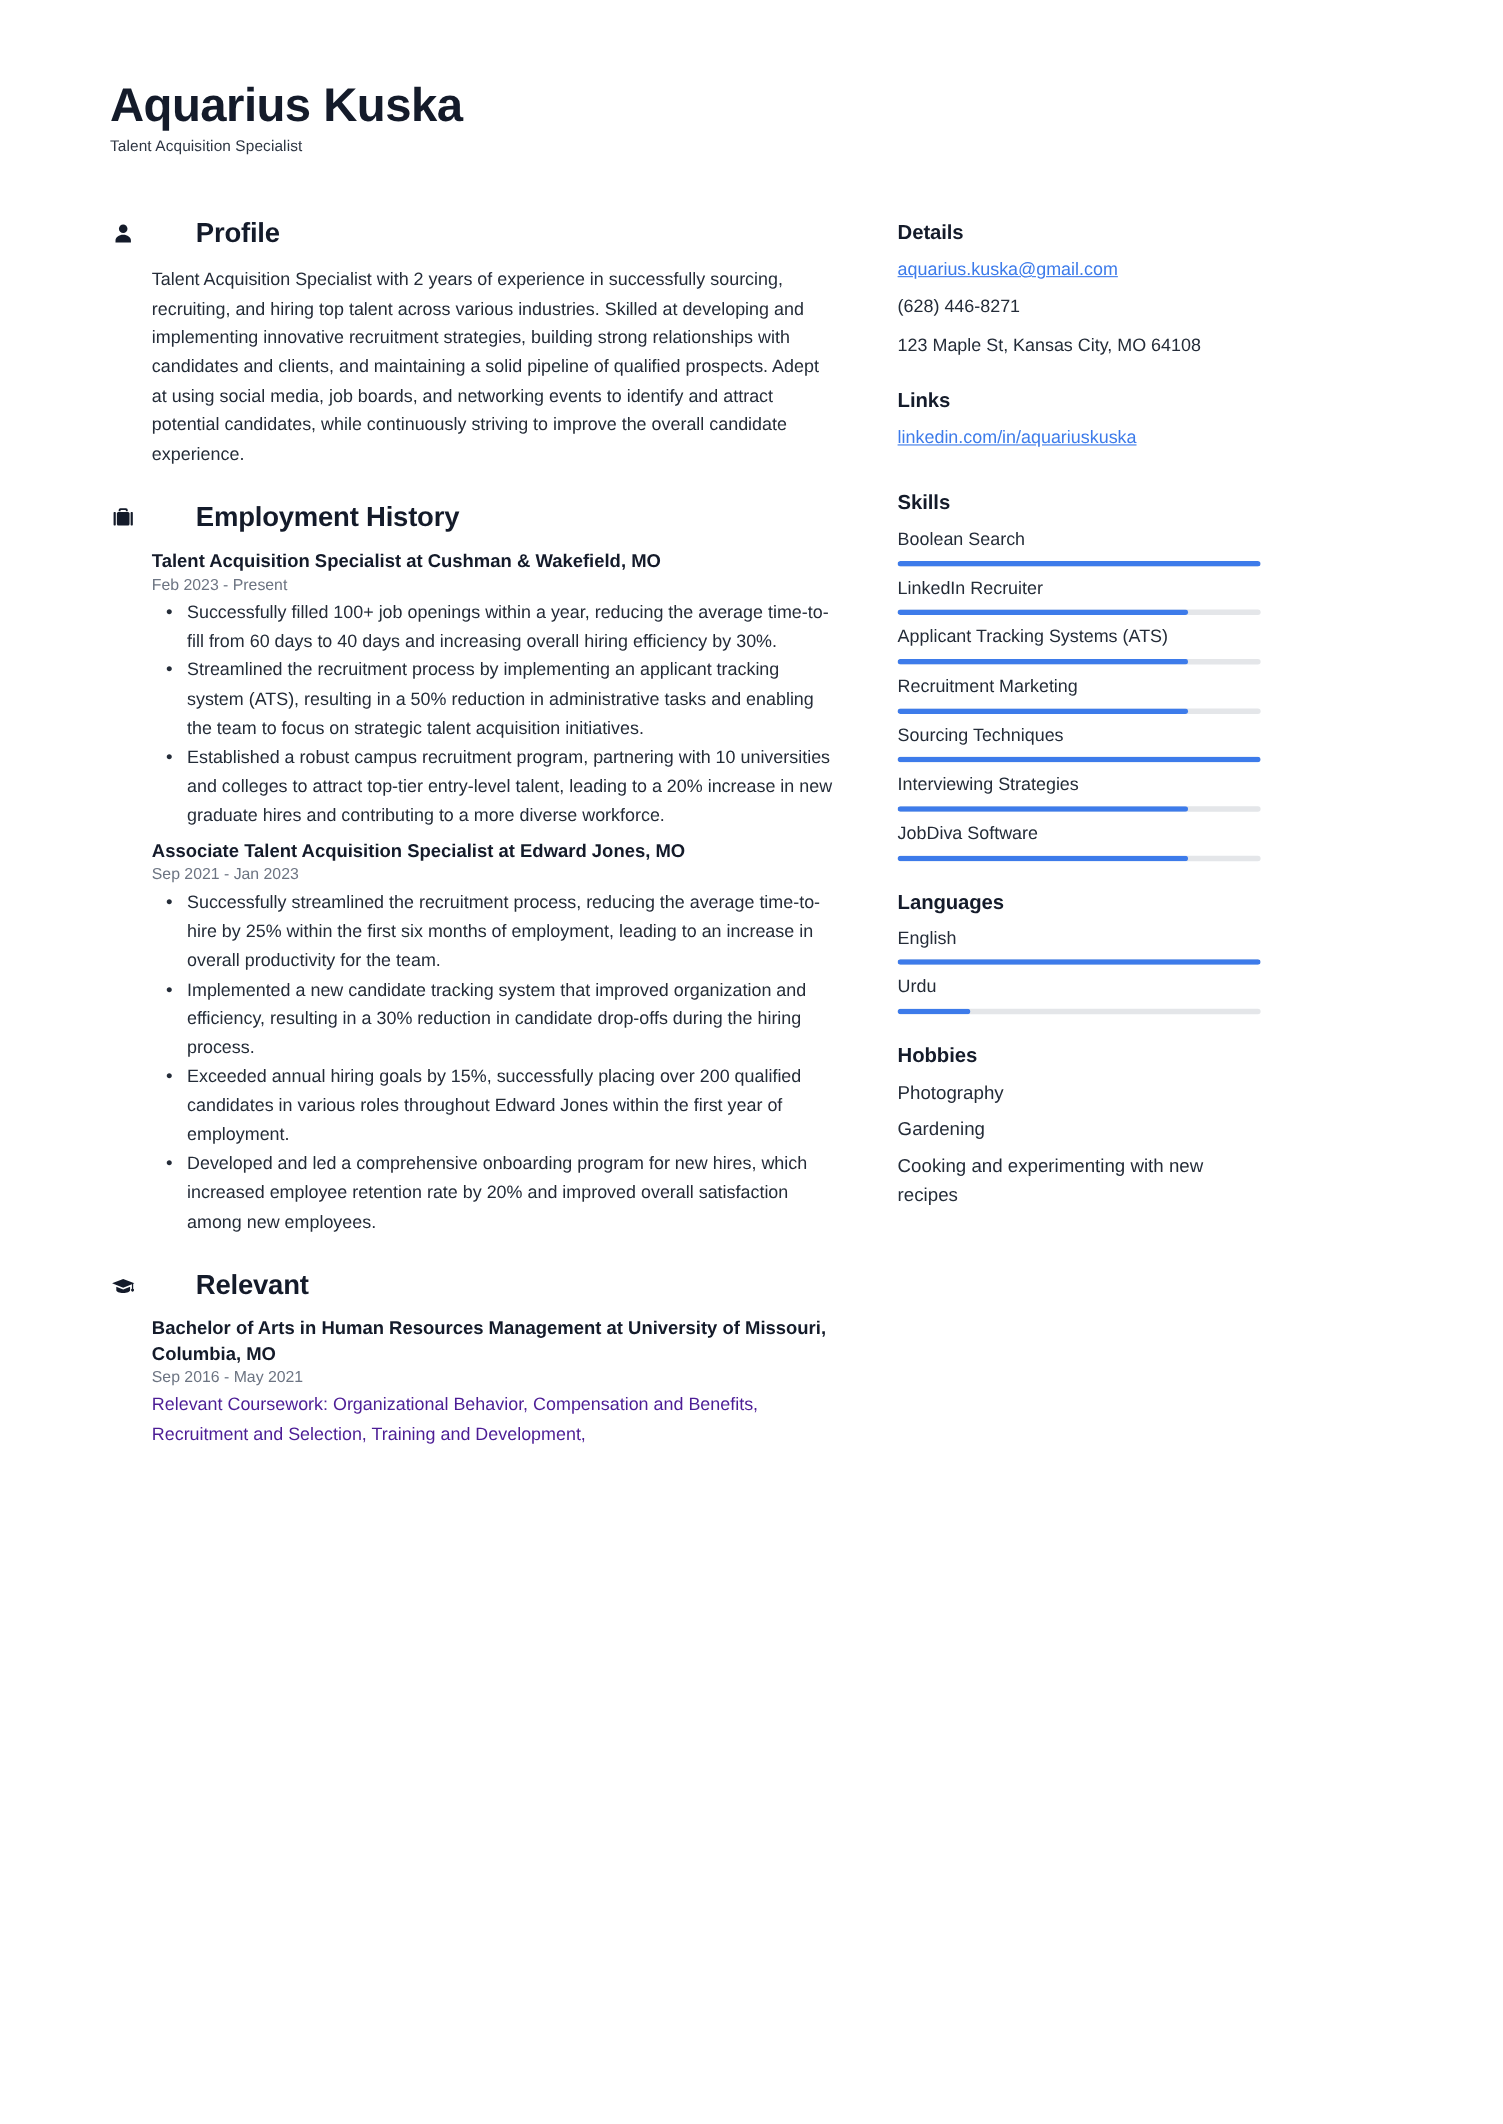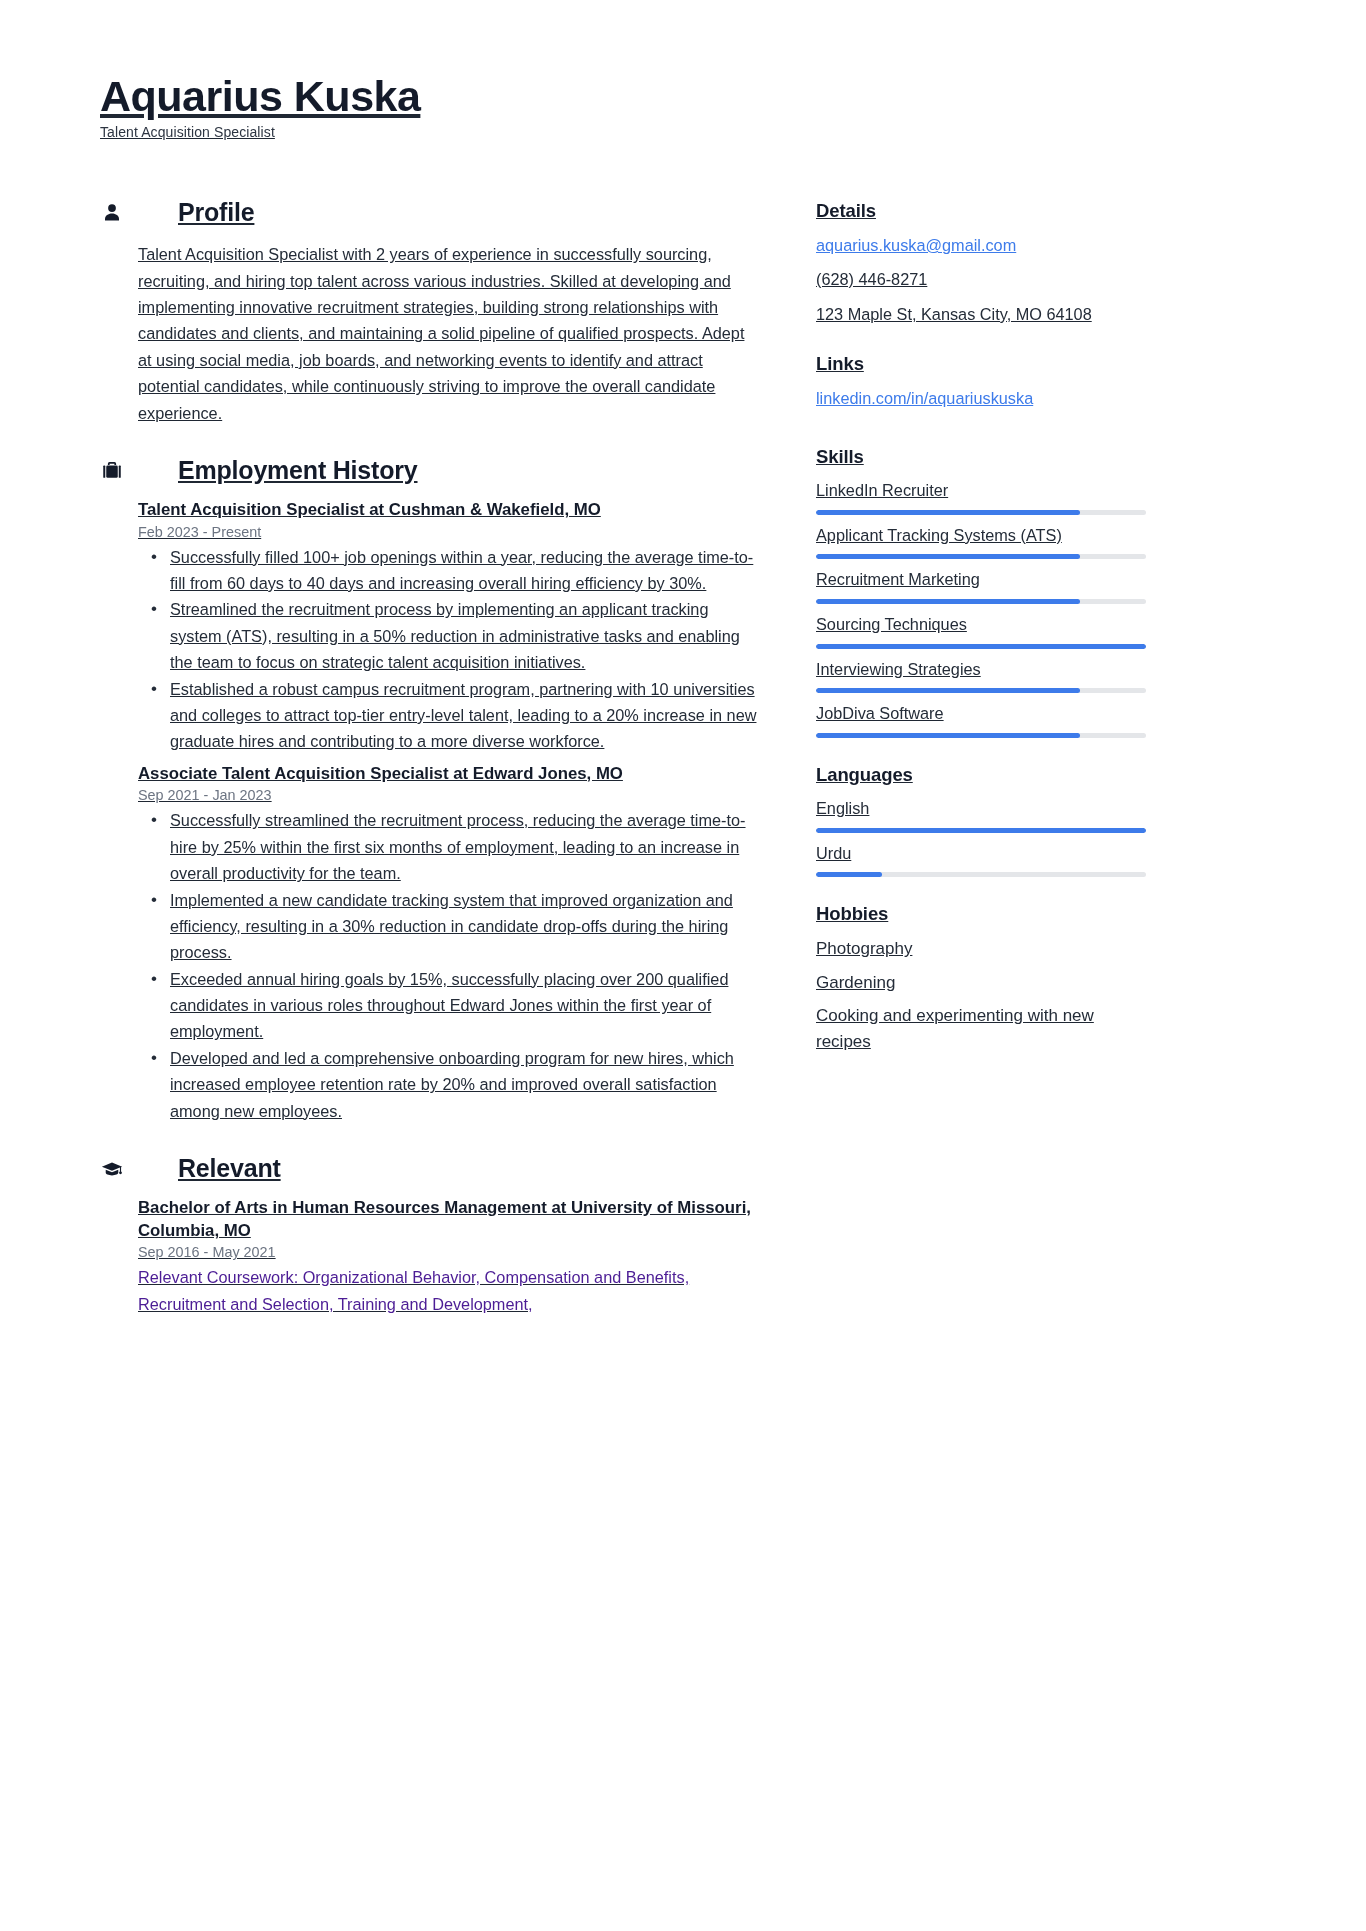--- a/index.html
+++ b/index.html
@@ -14,21 +14,20 @@
     color: #1f2733;
     -webkit-font-smoothing: antialiased;
   }
 
   .page {
     width: 1110px;
     min-height: 1931px;
     background: #ffffff;
     padding: 72px 100px 40px 100px;
     position: relative;
-    text-decoration: underline;
   }
 
   
   .header { margin-bottom: 58px; }
 
   .full-name {
     font-size: 43px;
     font-weight: 700;
     letter-spacing: -0.5px;
     color: #141b2a;
@@ -296,20 +295,26 @@
       </div>
 
       <div class="side-block">
         <div class="side-title">Links</div>
         <a class="side-link">linkedin.com/in/aquariuskuska</a>
       </div>
 
       <div class="side-block">
         <div class="side-title">Skills</div>
 
+        <div class="rated-item">
+          <div class="rated-label">Boolean Search</div>
+          <div class="bar-track">
+            <div class="bar-fill" style="width: 100%;"></div>
+          </div>
+        </div>
 
         <div class="rated-item">
           <div class="rated-label">LinkedIn Recruiter</div>
           <div class="bar-track">
             <div class="bar-fill" style="width: 80%;"></div>
           </div>
         </div>
 
         <div class="rated-item">
           <div class="rated-label">Applicant Tracking Systems (ATS)</div>

